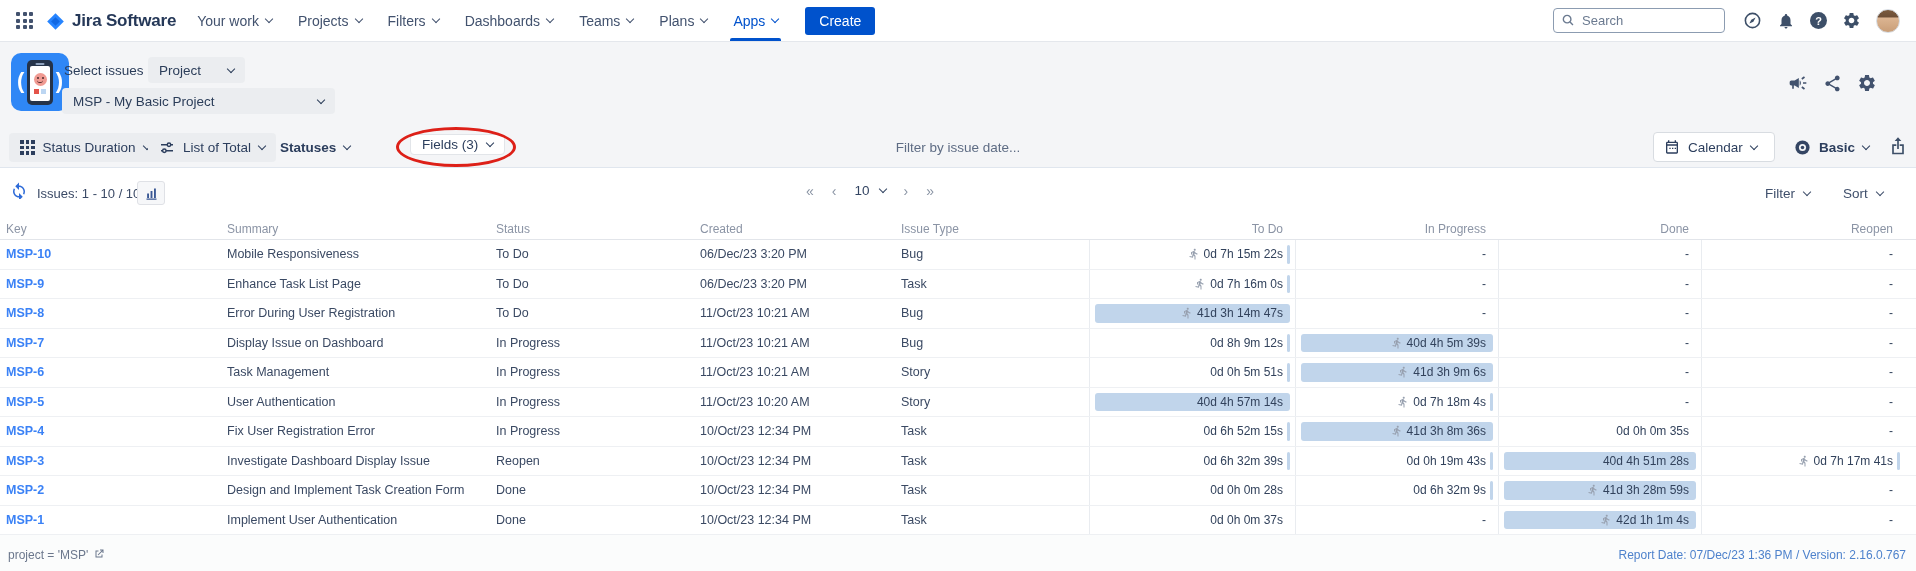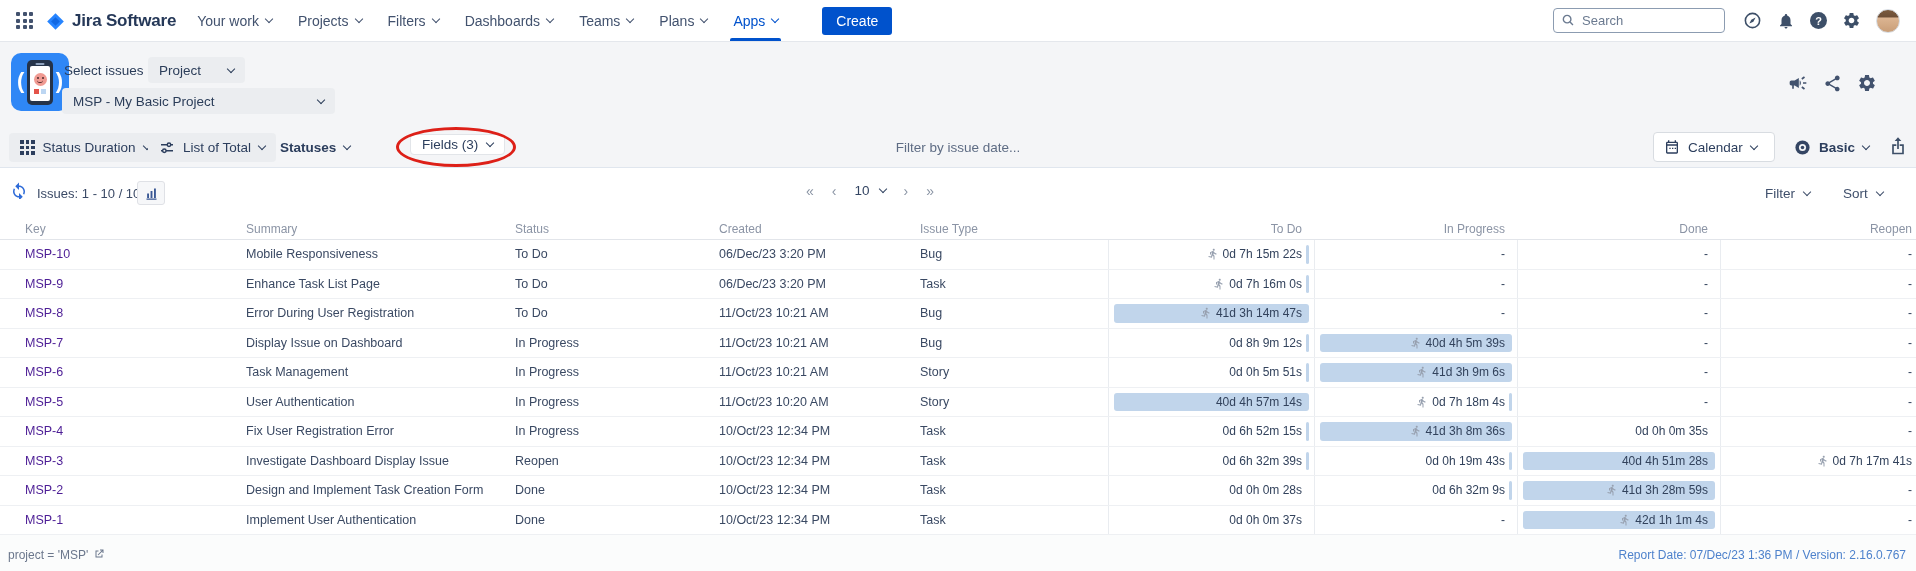--- a/index.html
+++ b/index.html
@@ -11,21 +11,21 @@
 .nav-left{display:flex;align-items:center;height:100%}
 .appswitcher{display:grid;grid-template-columns:repeat(3,4px);gap:2.5px;margin:0 13px 0 4px;cursor:pointer}
 .appswitcher i{width:4px;height:4px;background:#42526e;border-radius:1px}
 .logo{display:flex;align-items:flex-end;gap:7px;margin-right:8px;cursor:pointer}
 .logo-text{font-size:17px;font-weight:600;color:#253858;letter-spacing:-.2px}
 .nav-items{display:flex;height:100%;align-items:stretch}
 .nav-item{display:flex;align-items:center;gap:7px;padding:0 13px;font-size:14px;font-weight:500;color:#42526e;cursor:pointer;position:relative}
 .nav-item.active{color:#0052cc}
 .nav-item.active::after{content:"";position:absolute;left:10px;right:10px;bottom:0;height:3px;background:#0052cc;border-radius:2px 2px 0 0}
 .chev{display:inline-block;width:6px;height:6px;border-right:1.7px solid currentColor;border-bottom:1.7px solid currentColor;transform:rotate(45deg);flex:none;margin-top:-3px}
-.create-btn{margin-left:31px;background:#0052cc;color:#fff;border:none;border-radius:3px;font-size:14px;font-weight:500;padding:6px 14px;cursor:pointer;font-family:inherit}
+.create-btn{margin-left:14px;background:#0052cc;color:#fff;border:none;border-radius:3px;font-size:14px;font-weight:500;padding:6px 14px;cursor:pointer;font-family:inherit}
 .nav-right{display:flex;align-items:center;gap:15px}
 .searchbox{position:relative;margin-right:3px}
 .searchbox input{width:172px;height:25px;border:1px solid #8c9cb1;border-radius:4px;padding:0 8px 0 28px;font-size:13px;color:#344563;outline:none;background:#fff;font-family:inherit}
 .searchbox input::placeholder{color:#6b7a90}
 .sicon{position:absolute;left:8px;top:5px;color:#6b7a90}
 .icon-btn{color:#3d4f68;cursor:pointer;display:flex;align-items:center}
 .help-badge{width:17px;height:17px;border-radius:50%;background:#3d4f68;color:#fff;font-size:11px;font-weight:700;display:flex;align-items:center;justify-content:center}
 .help-badge::after{content:"?"}
 .avatar{width:24px;height:24px;border-radius:50%;cursor:pointer;border:1px solid #d7dce2;background:linear-gradient(180deg,#7a5a3e 0%,#6d4f37 32%,#dcb592 36%,#c99e78 100%)}
 
@@ -70,28 +70,28 @@
 .count{position:absolute;left:37px;top:18px;font-size:13px;color:#3b4a66}
 .chartbtn{position:absolute;left:137px;top:13px;width:28px;height:24px;border:1px solid #dfe1e6;background:#f6f7f9;border-radius:3px;display:flex;align-items:center;justify-content:center;cursor:pointer;color:#3a5894}
 .pagination{position:absolute;left:806px;top:15px;display:flex;align-items:center;gap:18px;font-size:14px;color:#8a94a4}
 .pag-arrow{cursor:pointer;line-height:1}
 .pag-num{display:flex;align-items:center;gap:10px;color:#344563;cursor:pointer;font-size:13.5px}
 .fs{position:absolute;top:18px;display:flex;align-items:center;gap:9px;font-size:13.5px;color:#3f4f6b;cursor:pointer}
 #filter-dd{left:1765px}
 #sort-dd{left:1843px}
 
 
-.trow{display:grid;grid-template-columns:221px 269px 204px 201px 188px 206px 203px 203px 204px;padding-left:25px;align-items:center}
+.trow{display:grid;grid-template-columns:221px 269px 204px 201px 188px 206px 203px 203px 204px;padding-left:6px;align-items:center}
 .thead{position:absolute;top:219px;left:0;width:1916px;height:21px;border-bottom:1px solid #e2e5ea}
 .thead .th{font-size:12px;color:#8b94a5;white-space:nowrap;cursor:pointer}
 .th.num{text-align:right;padding-right:12px}
 .tbody{position:absolute;top:240px;left:0;width:1916px}
 .tbody .trow{height:29.5px;border-bottom:1px solid #eef0f3;background:#fff}
 .td{font-size:12.5px;color:#3a4963;white-space:nowrap;overflow:hidden}
-.td.key{color:#4c1d95;font-weight:400;cursor:pointer}
+.td.key{color:#3b82f6;font-weight:700;cursor:pointer}
 .td.dur{position:relative;height:100%;display:flex;align-items:center;justify-content:flex-end;border-left:1px solid #e9ecf0;font-size:12px;color:#32425c}
 .dur-bar{position:absolute;right:5px;top:5px;bottom:5px;background:#c1d5eb;border-radius:3px;min-width:3px;max-width:calc(100% - 10px)}
 .dur-in{position:relative;display:flex;align-items:center;gap:4px;padding-right:12px}
 .runner{display:flex;color:#97a0af}
 
 
 .pagefooter{position:absolute;top:535px;left:0;width:1916px;height:36px;background:#fbfcfc}
 .f-left{position:absolute;left:8px;top:13px;font-size:12px;color:#6b778c;display:flex;align-items:flex-start;gap:5px}
 .f-right{position:absolute;right:10px;top:13px;font-size:12px;color:#4e82cc}
 .f-left .icon-btn{color:#6b778c}

